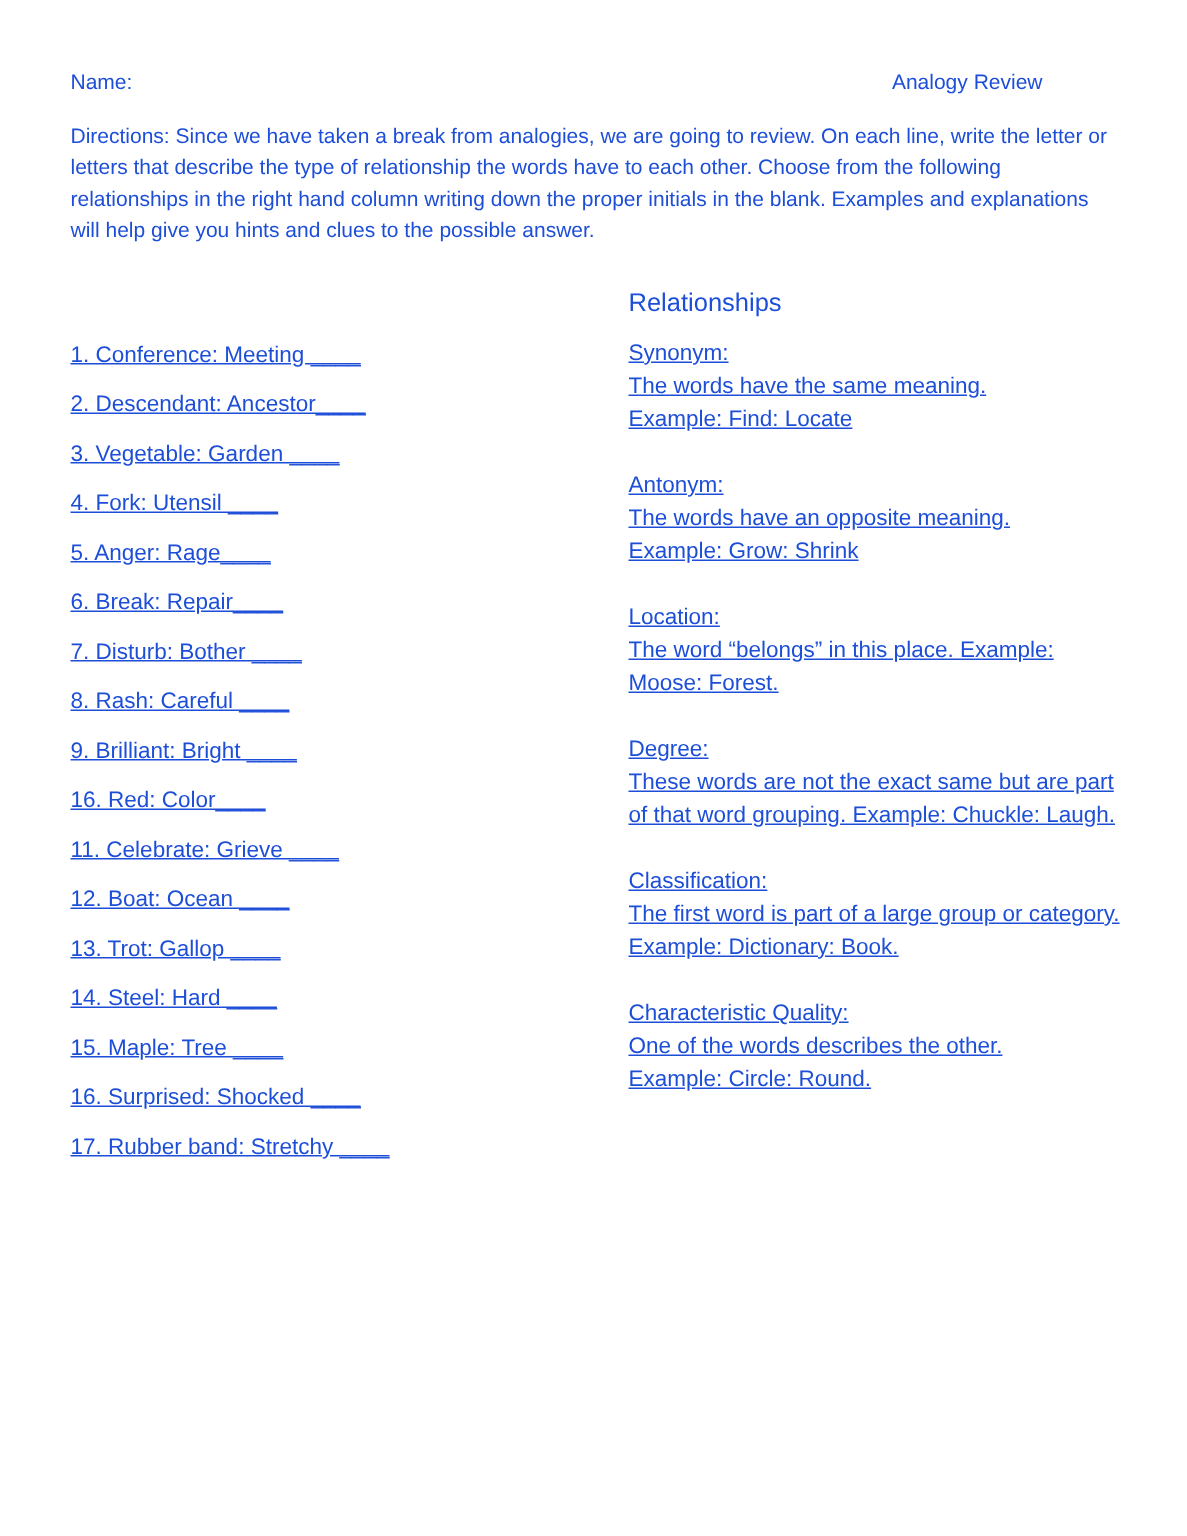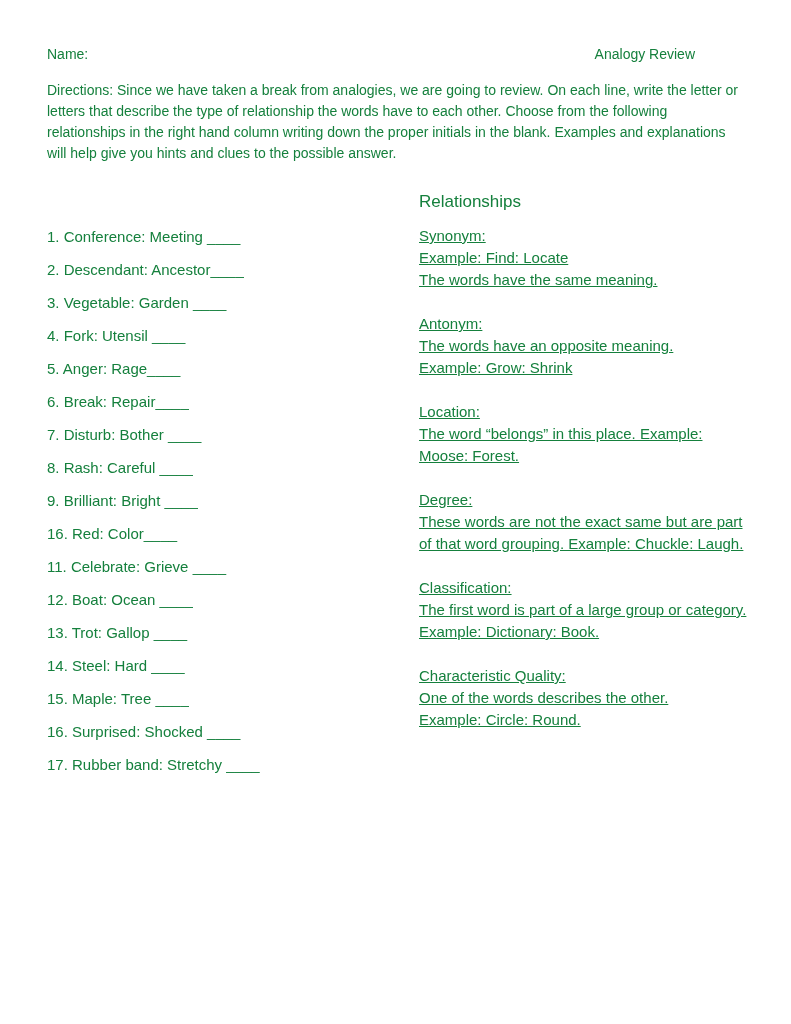--- a/index.html
+++ b/index.html
@@ -6,21 +6,21 @@
     margin: 0;
     padding: 0;
     background: #ffffff;
   }
   .page {
     position: relative;
     width: 791px;
     height: 1024px;
     box-sizing: border-box;
     background: #ffffff;
-    color: #15803d;
+    color: #1d4ed8;
     font-family: "Liberation Sans", sans-serif;
     padding: 46px 48px 0 47px;
     overflow: hidden;
   }
   .header {
     position: relative;
     height: 20px;
     font-size: 14px;
   }
   .name-label {
@@ -41,20 +41,21 @@
   }
   .columns {
     display: flex;
     margin-top: 26px;
   }
   .left-col {
     width: 372px;
     padding-top: 37px;
     box-sizing: border-box;
     flex: 0 0 auto;
+    text-decoration: underline;
   }
   .question {
     font-size: 15px;
     line-height: 20px;
     margin: 0 0 13px 0;
     white-space: nowrap;
   }
   .right-col {
     width: 332px;
     flex: 0 0 auto;
@@ -108,22 +109,22 @@
       <div class="question">15. Maple: Tree ____</div>
       <div class="question">16. Surprised: Shocked ____</div>
       <div class="question">17. Rubber band: Stretchy ____</div>
     </div>
 
     <div class="right-col">
       <div class="rel-heading">Relationships</div>
 
       <div class="rel-group">
         <div class="rel-title">Synonym:</div>
+        <div class="rel-line">The words have the same meaning.</div>
         <div class="rel-line">Example: Find: Locate</div>
-        <div class="rel-line">The words have the same meaning.</div>
       </div>
 
       <div class="rel-group">
         <div class="rel-title">Antonym:</div>
         <div class="rel-line">The words have an opposite meaning.</div>
         <div class="rel-line">Example: Grow: Shrink</div>
       </div>
 
       <div class="rel-group">
         <div class="rel-title">Location:</div>

